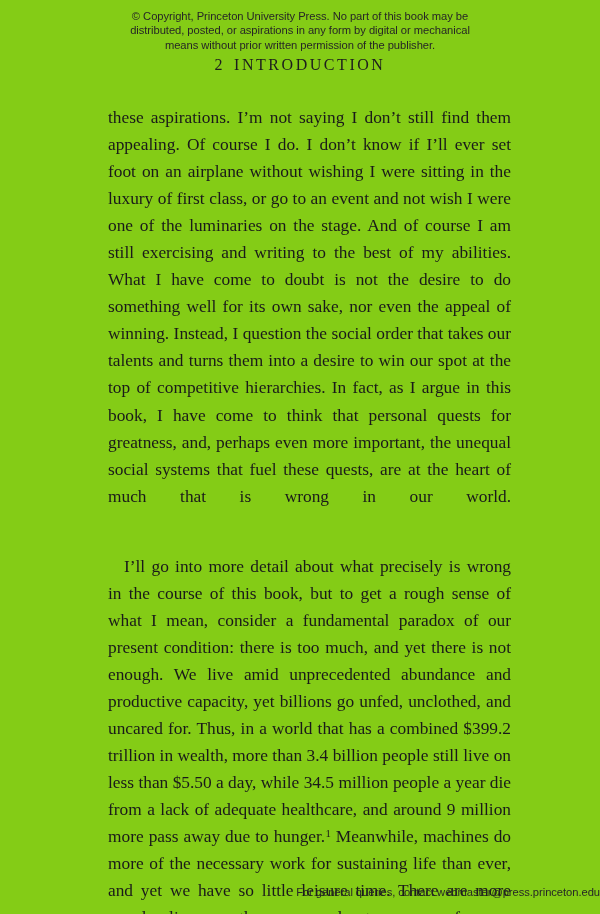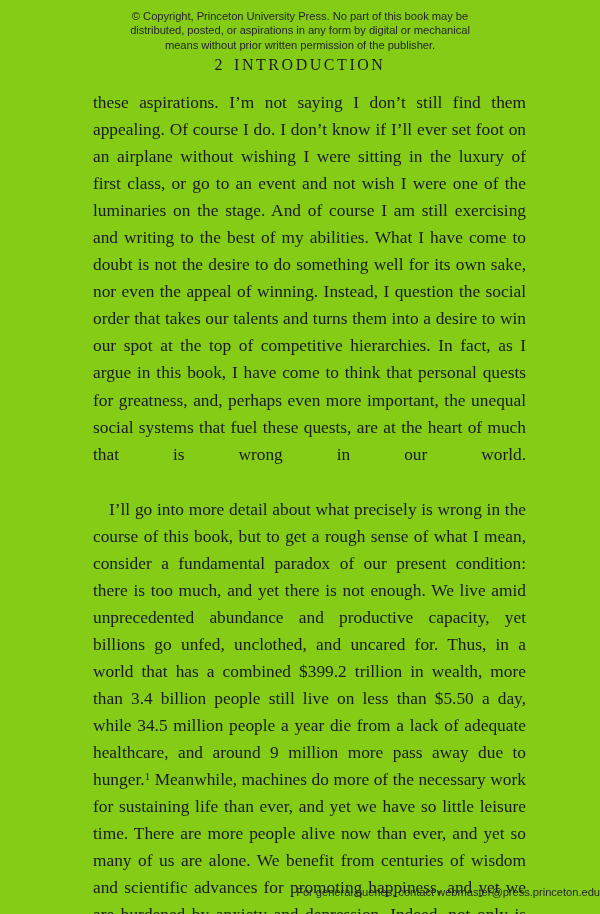--- a/index.html
+++ b/index.html
@@ -74,21 +74,21 @@
     top: 88px;
     width: 435px;
     font-size: 17.35px;
     line-height: 27.05px;
     color: #1a1a1a;
     text-align: justify;
     text-justify: inter-word;
     hyphens: none;
   }
   .body-col p {
-    margin: 1px;
+    margin: 16px;
     text-align: justify;
   }
   .para-indent {
     text-indent: 16px;
   }
   
   .body-col p::after {
     content: "";
     display: inline-block;
     width: 100%;

